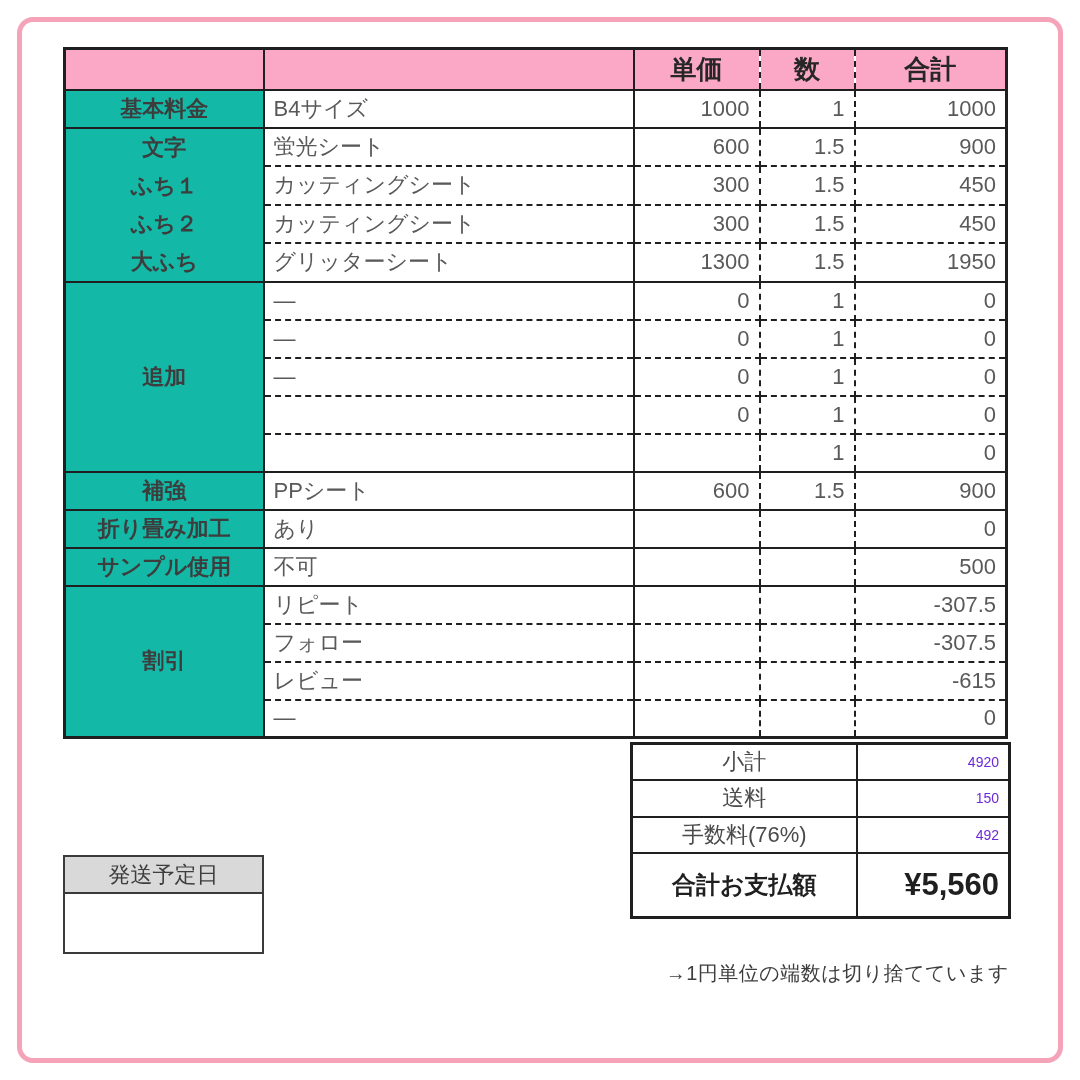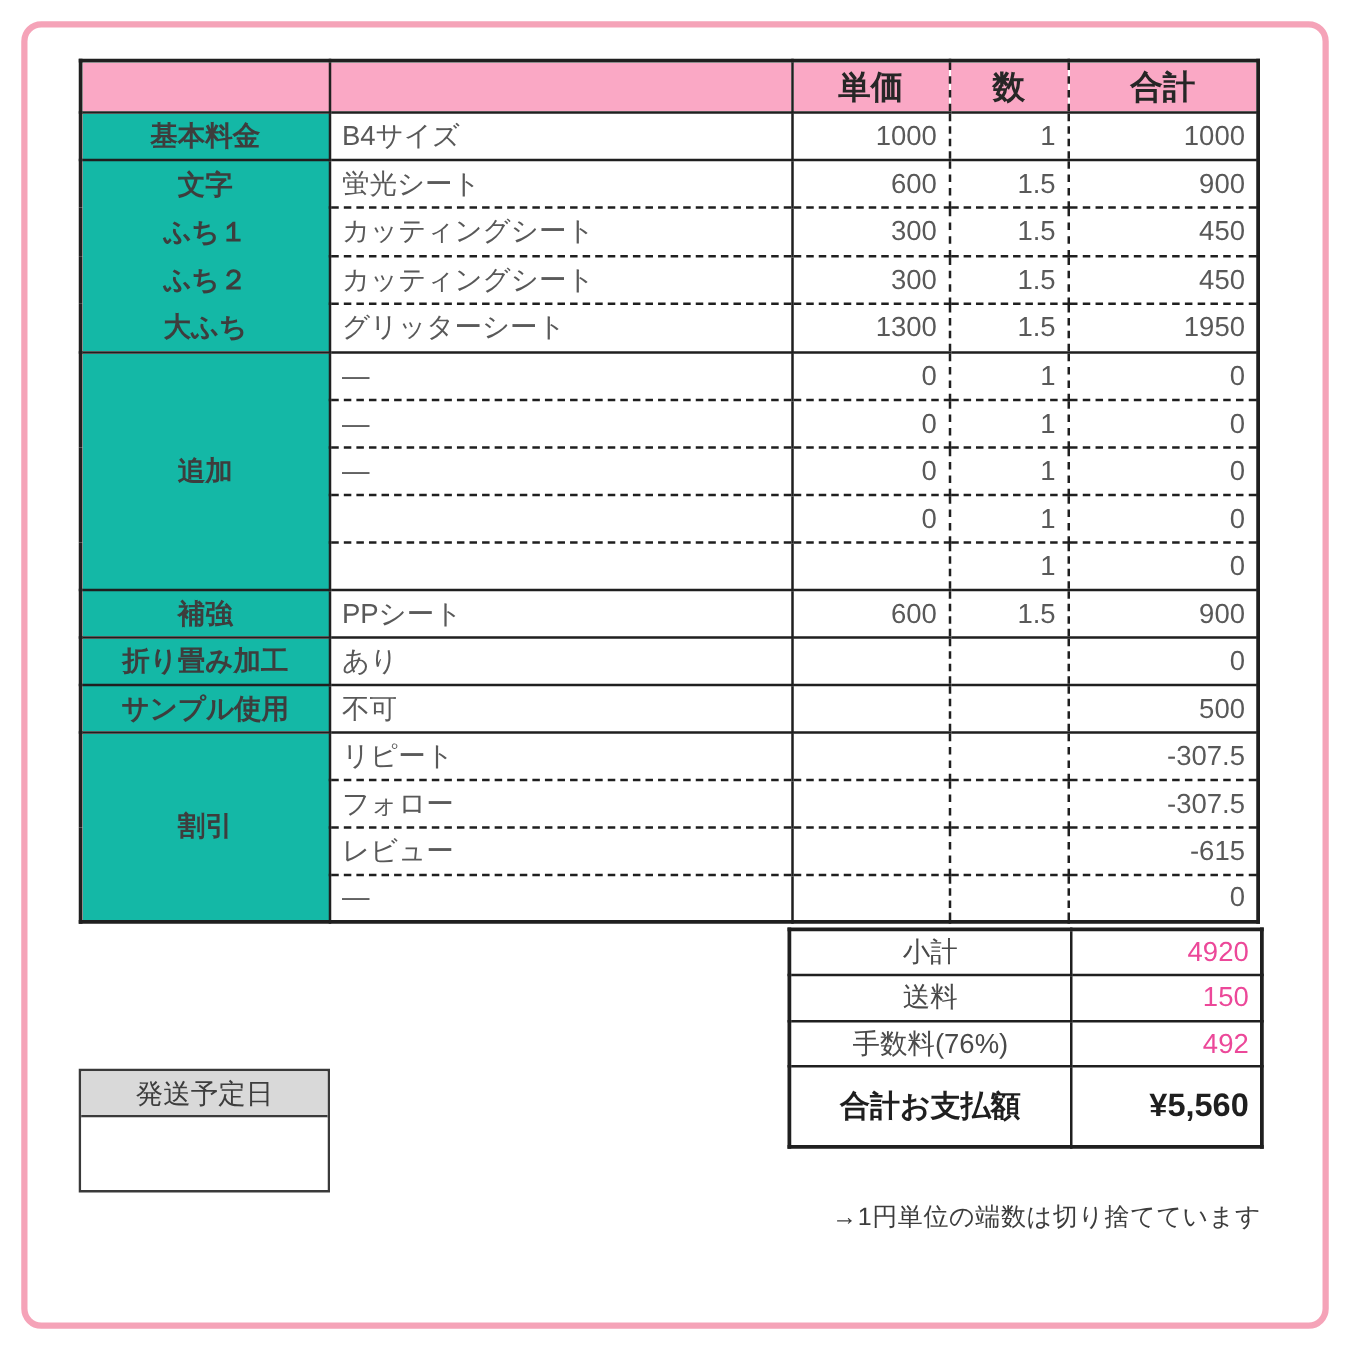--- a/index.html
+++ b/index.html
@@ -55,25 +55,25 @@
     border-collapse:collapse; table-layout:fixed;
     border:3px solid #1f1f1f;
   }
   .summary-table tr { height:36.5px; }
   .summary-table tr.total-row { height:64px; }
   .sum-label {
     text-align:center; color:#4a4a4a; font-size:22px;
     border-right:2.5px solid #1f1f1f; border-bottom:2.5px solid #1f1f1f;
   }
   .sum-value {
-    text-align:right; padding-right:9px; color:#ec4899; font-size:22px;
+    text-align:right; padding-right:9px; color:#6d28d9; font-size:14px;
     border-bottom:2.5px solid #1f1f1f;
   }
   .total-row .sum-label { font-weight:bold; color:#1f1f1f; font-size:24px; }
-  .total-row .sum-value { font-weight:bold; color:#1f1f1f; font-size:26px;border-radius:24px; }
+  .total-row .sum-value { font-weight:bold; color:#1f1f1f; font-size:31px;border-radius:24px; }
 
   .note {
     position:absolute; left:630px; top:960px; width:379px;
     text-align:right; color:#3d3d3d; font-size:20px; letter-spacing:0.5px;
   }
 
   
   .ship-box {
     position:absolute; left:63px; top:855px; width:201px;
     border:2.5px solid #3a3a3a; background:#ffffff;

